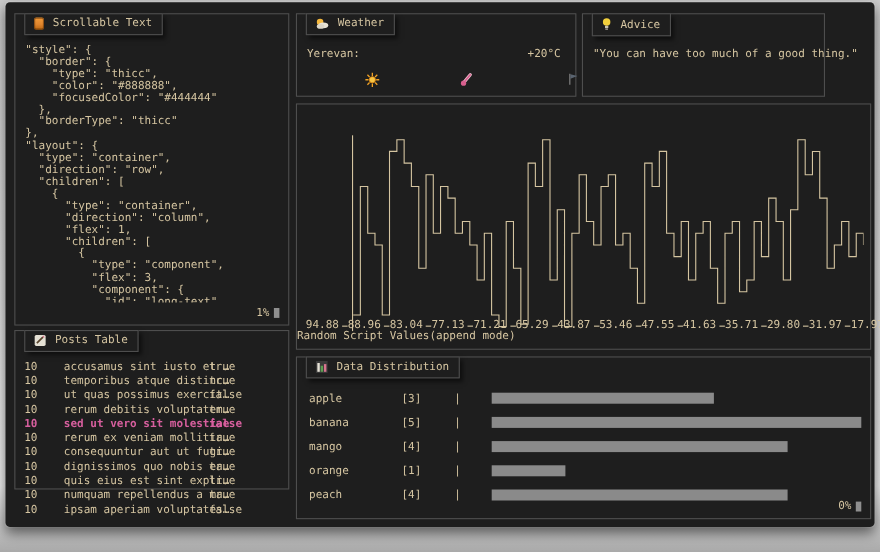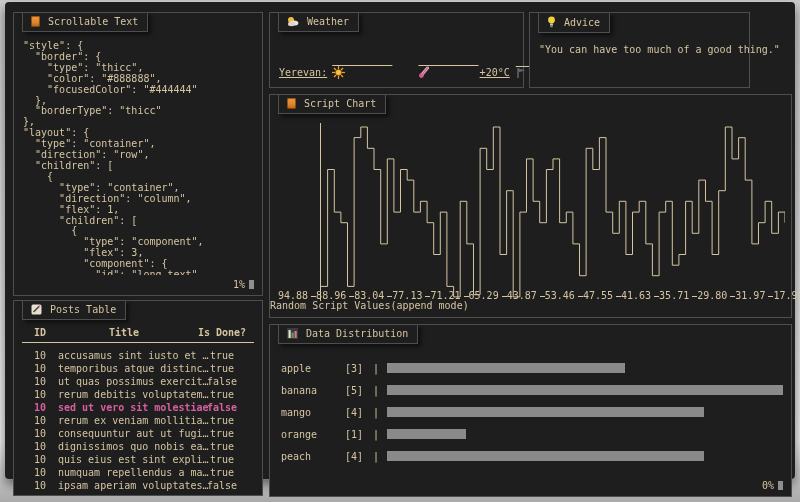--- a/index.html
+++ b/index.html
@@ -25,21 +25,21 @@
     box-shadow:inset 0 0 0 1px rgba(90,45,5,.6); }
   .icon svg { display:block; }
 
   pre.json { position:absolute; left:9px; top:28px; right:6px; bottom:20px;
     font:inherit; color:#d5c5a1; line-height:10.9px; overflow:hidden; }
 
   .scrollinfo { position:absolute; right:8px; bottom:5px; color:#d5c5a1; display:flex; align-items:center; gap:4px; }
   .sb { display:inline-block; width:5px; height:9px; background:#8f8f8f; }
 
   
-  .weather-line { position:absolute; left:9px; top:31px; display:flex; align-items:center; white-space:pre;text-decoration:underline; }
+  .weather-line { position:absolute; left:9px; top:31px; display:flex; white-space:pre; }
 
   
   .advice-quote { position:absolute; left:9px; top:31px; white-space:nowrap; }
 
   
   .chart-body { position:absolute; left:8px; top:28px; right:6px; height:178px; display:flex; }
   .yaxis { display:flex; flex-direction:row; justify-content:space-between; align-items:flex-end;
     width:42px; padding:0; }
   .ytick { display:flex; align-items:center; line-height:10px; height:10px; }
   .ydash { display:inline-block; width:5px; height:1px; background:#d5c5a1; margin-left:3px; }
@@ -49,21 +49,21 @@
 
   
   .tbl { position:absolute; left:8px; top:26px; right:8px; }
   .trow { display:grid; grid-template-columns:36px 132px auto; white-space:nowrap; overflow:hidden; }
   .thead { font-weight:bold; padding-bottom:4px; border-bottom:1px solid #d5c5a1; margin-bottom:6px; }
   .tbody .trow { line-height:13px; }
   .trow.hl { color:#d75f9e; font-weight:bold; }
 
   
   .dist { position:absolute; left:11px; top:32px; right:8px; }
-  .drow { display:flex; align-items:center; height:22px; }
+  .drow { display:flex; height:22px;gap:20px; }
   .dlabel { width:64px; }
   .dcount { width:28px; }
   .dsep { width:14px; }
   .dbartrack { flex:1; height:10px; position:relative; }
   .dbar { height:10px; background:#8a8a8a; }
   .dist-footer { position:absolute; left:0; right:0; bottom:5px; text-align:center; }
   .dist-scroll { position:absolute; right:8px; bottom:5px; display:flex; align-items:center; gap:4px; }
 </style>
 </head>
 <body>
@@ -161,24 +161,20 @@
             <rect x="3" y="7.5" width="3" height="2" fill="#c9c3b2"></rect>
             <rect x="3.3" y="9.8" width="2.4" height="1.4" fill="#9a9488"></rect>
           </svg>
         </span>
         <span>Advice</span>
       </div>
       <div class="advice-quote">"You can have too much of a good thing."</div>
     </section>
 
     <section class="panel" style="left:264px; top:92px; width:523px; height:224px;">
-      <div class="tab">
-        <span class="icon block"></span>
-        <span>Script Chart</span>
-      </div>
       <div class="chart-body">
         <div class="yaxis">
             <div class="ytick">
               <span>94.88</span>
               <span class="ydash"></span>
             </div>
             <div class="ytick">
               <span>88.96</span>
               <span class="ydash"></span>
             </div>
@@ -245,37 +241,32 @@
           </div>
         <div class="plot">
           <svg viewBox="0 0 478 178" preserveAspectRatio="none">
             <path id="series-path" fill="none" stroke="#d5c5a1" stroke-width="1" vector-effect="non-scaling-stroke" d="M0.0 163.4H6.8V46.5H13.7V89.1H20.5V99.7H27.3V163.4H34.1V14.6H41.0V4.0H47.8V25.3H54.6V46.5H61.5V120.9H68.3V35.9H75.1V89.1H81.9V46.5H88.8V57.1H95.6V89.1H102.4V78.3H109.3V99.7H116.1V131.5H122.9V89.1H129.7V163.4H136.6V173.9H143.4V78.3H150.2V120.9H157.1V171.7H163.9V25.3H170.7V46.5H177.5V4.0H184.4V131.5H191.2V67.7H198.0V173.9H204.9V89.1H211.7V35.9H218.5V78.3H225.3V99.7H232.2V46.5H239.0V35.9H245.8V99.7H252.7V89.1H259.5V120.9H266.3V152.7H273.1V25.3H280.0V46.5H286.8V14.6H293.6V89.1H300.5V110.3H307.3V78.3H314.1V131.5H320.9V89.1H327.8V78.3H334.6V120.9H341.4V152.7H348.3V89.1H355.1V78.3H361.9V142.2H368.7V131.5H375.6V78.3H382.4V110.3H389.2V57.1H396.1V78.3H402.9V131.5H409.7V67.7H416.5V4.0H423.4V35.9H430.2V14.7H437.0V57.1H443.9V120.9H450.7V99.7H457.5V78.3H464.3V110.3H471.2V89.1H478.0V99.7"></path>
           </svg>
         </div>
       </div>
       <div class="xlabel">Random Script Values(append mode)</div>
     </section>
 
-    <section class="panel" style="left:8px; top:298px; width:250px; height:196px;text-align:center;">
+    <section class="panel" style="left:8px; top:298px; width:250px; height:145px;">
       <div class="tab">
         <span class="icon">
           <svg width="11" height="11" viewBox="0 0 11 11">
             <rect x="0.5" y="0.5" width="10" height="10" rx="1.5" fill="#e4e0d4"></rect>
             <line x1="2.5" y1="8" x2="8" y2="2.5" stroke="#5a4630" stroke-width="1.6"></line>
             <line x1="8" y1="2.5" x2="9" y2="1.8" stroke="#d7758e" stroke-width="1.8"></line>
           </svg>
         </span>
         <span>Posts Table</span>
       </div>
       <div class="tbl">
-        <div class="trow thead">
-          <span>ID</span>
-          <span>Title</span>
-          <span>Is Done?</span>
-        </div>
         <div class="tbody">
             <div class="trow">
               <span>10</span>
               <span>accusamus sint iusto et …</span>
               <span>true</span>
             </div>
             <div class="trow">
               <span>10</span>
               <span>temporibus atque distinc…</span>
               <span>true</span>
@@ -322,21 +313,21 @@
             </div>
             <div class="trow">
               <span>10</span>
               <span>ipsam aperiam voluptates…</span>
               <span>false</span>
             </div>
           </div>
       </div>
     </section>
 
-    <section class="panel" style="left:264px; top:322px; width:523px; height:173px;">
+    <section class="panel" style="left:264px; top:322px; width:523px; height:148px;">
       <div class="tab">
         <span class="icon">
           <svg width="11" height="11" viewBox="0 0 11 11">
             <rect x="0" y="0" width="11" height="11" fill="#3a3a3a"></rect>
             <rect x="1.5" y="2" width="2.2" height="8" fill="#e6e2d6"></rect>
             <rect x="4.5" y="4.5" width="2.2" height="5.5" fill="#5d9e52"></rect>
             <rect x="7.5" y="3" width="2.2" height="7" fill="#d7758e"></rect>
           </svg>
         </span>
         <span>Data Distribution</span>

